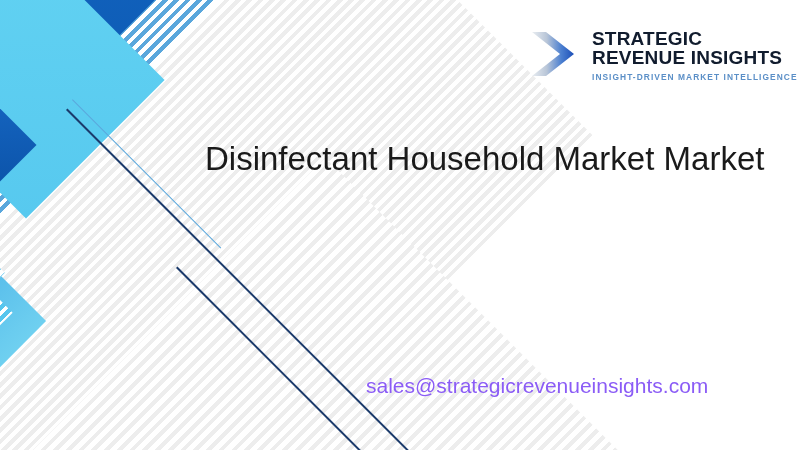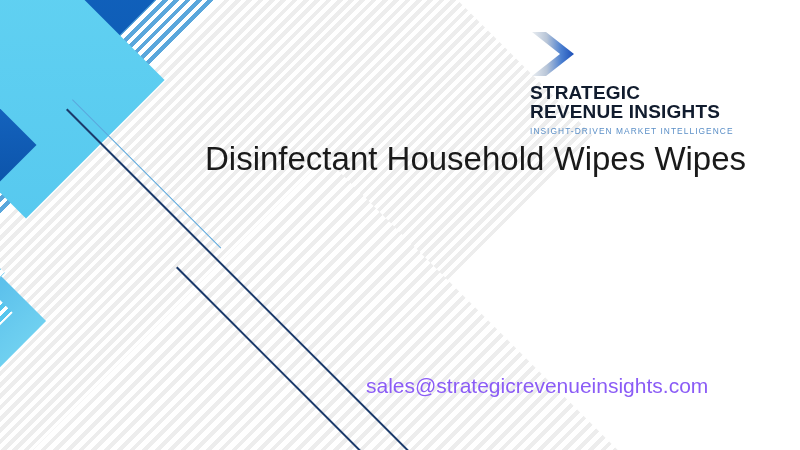--- a/index.html
+++ b/index.html
@@ -102,33 +102,33 @@
     transform:rotate(-45deg); transform-origin:top left;
     background:#1b3a6b;
   }
   .line-blue-thin {
     left:72px; top:100px; width:1.2px; height:210px;
     transform:rotate(-45deg); transform-origin:top left;
     background:#5aa7dc;
   }
 
   
-  .logo { position:absolute; left:526px; top:26px; width:248px; height:60px; display:flex; align-items:flex-start;flex-direction:column; }
+  .logo { position:absolute; left:526px; top:26px; width:248px; height:60px; display:flex; align-items:flex-start; }
   .logo-chevron { width:62px; height:52px; flex:0 0 auto; margin-top:2px; }
   .logo-text { margin-left:4px; padding-top:3px; }
   .logo-line1 {
     font-size:19px; font-weight:bold; letter-spacing:.2px;
     color:#111c2e; line-height:1.02; white-space:nowrap;
   }
   .logo-line2 {
     font-size:19px; font-weight:bold; letter-spacing:.2px;
     color:#111c2e; line-height:1.04; white-space:nowrap;
   }
   .logo-tagline {
-    margin-top:4px; font-size:8.4px; font-weight:normal;
+    margin-top:4px; font-size:8.4px; font-weight:bold;
     letter-spacing:1.05px; color:#5b8fc7; white-space:nowrap;
   }
 
   
   .title {
     position:absolute; left:205px; top:138px;
     font-size:33px; color:#1a1a1a; font-weight:normal;
     white-space:nowrap; line-height:1.25;
   }
 
@@ -171,17 +171,17 @@
       </defs>
       <path d="M6 4 L34 26 L6 48 L20 48 L48 26 L20 4 Z" fill="url(#chevGrad)"></path>
     </svg>
     <div class="logo-text">
       <div class="logo-line1">STRATEGIC</div>
       <div class="logo-line2">REVENUE INSIGHTS</div>
       <div class="logo-tagline">INSIGHT-DRIVEN MARKET INTELLIGENCE</div>
     </div>
   </div>
 
-  <div class="title">Disinfectant Household Wipes Wipes</div>
+  <div class="title">Disinfectant Household Market Market</div>
 
   <div class="email">sales@strategicrevenueinsights.com</div>
 
 </div>
 
 </body></html>

